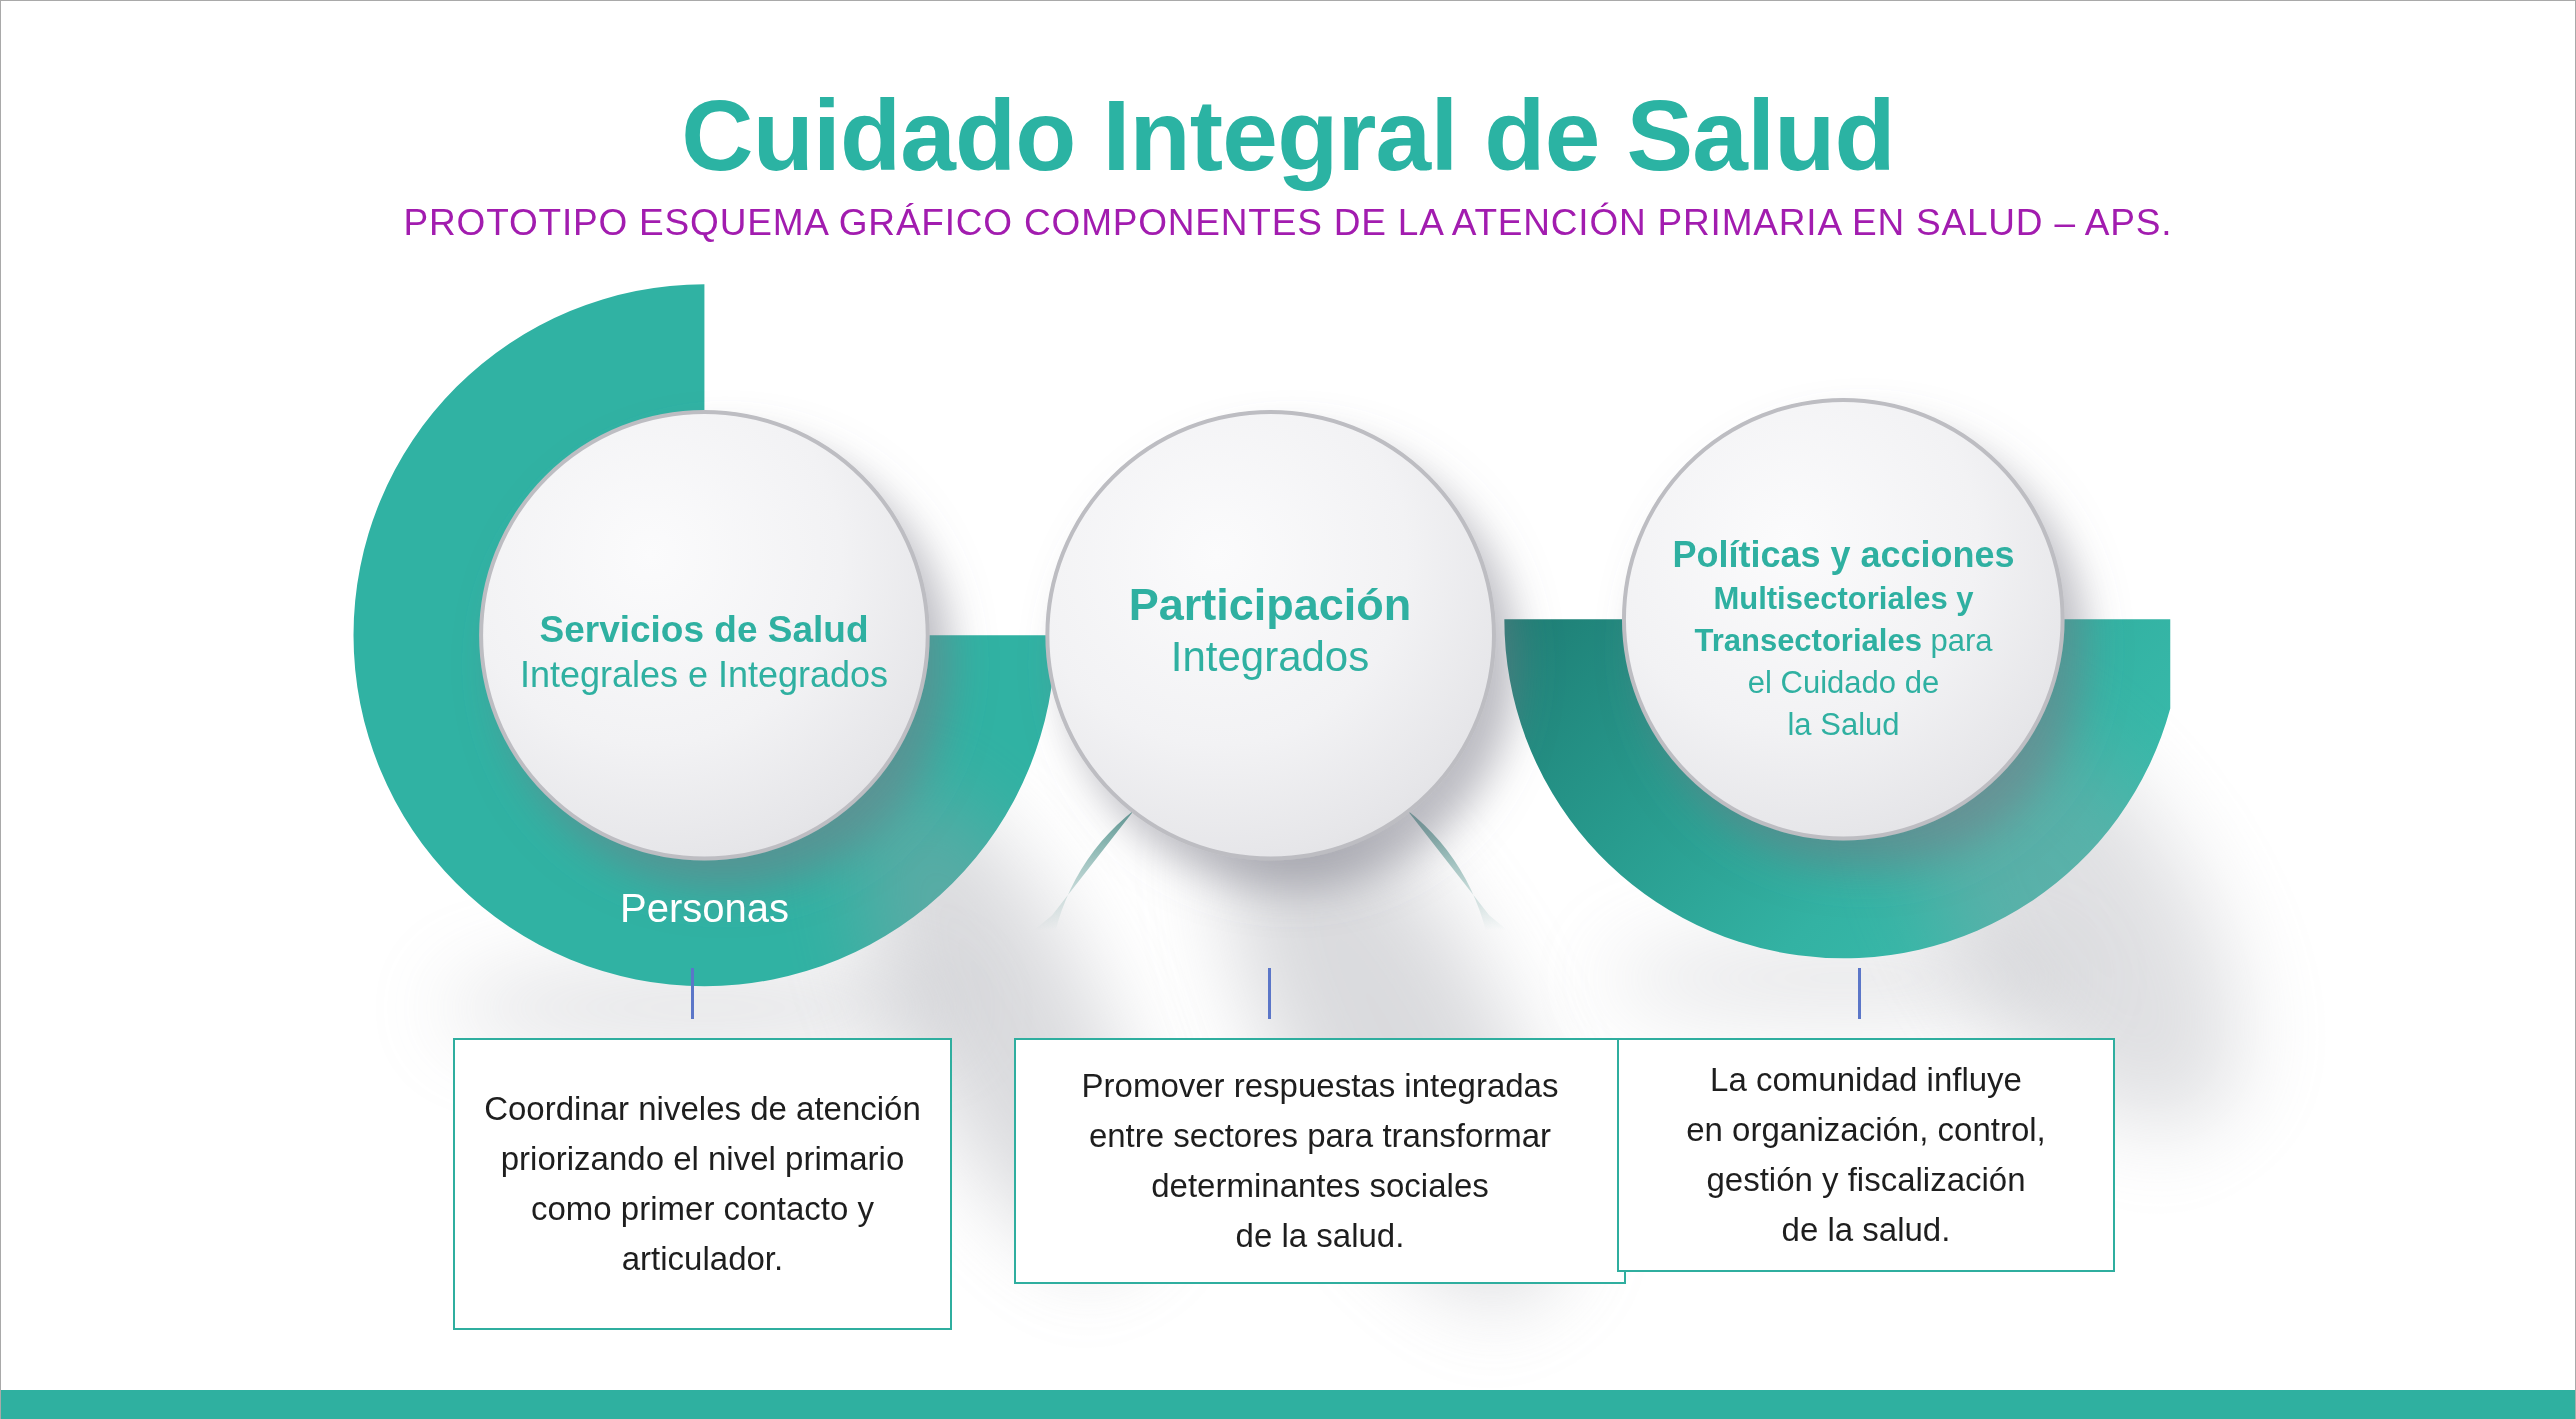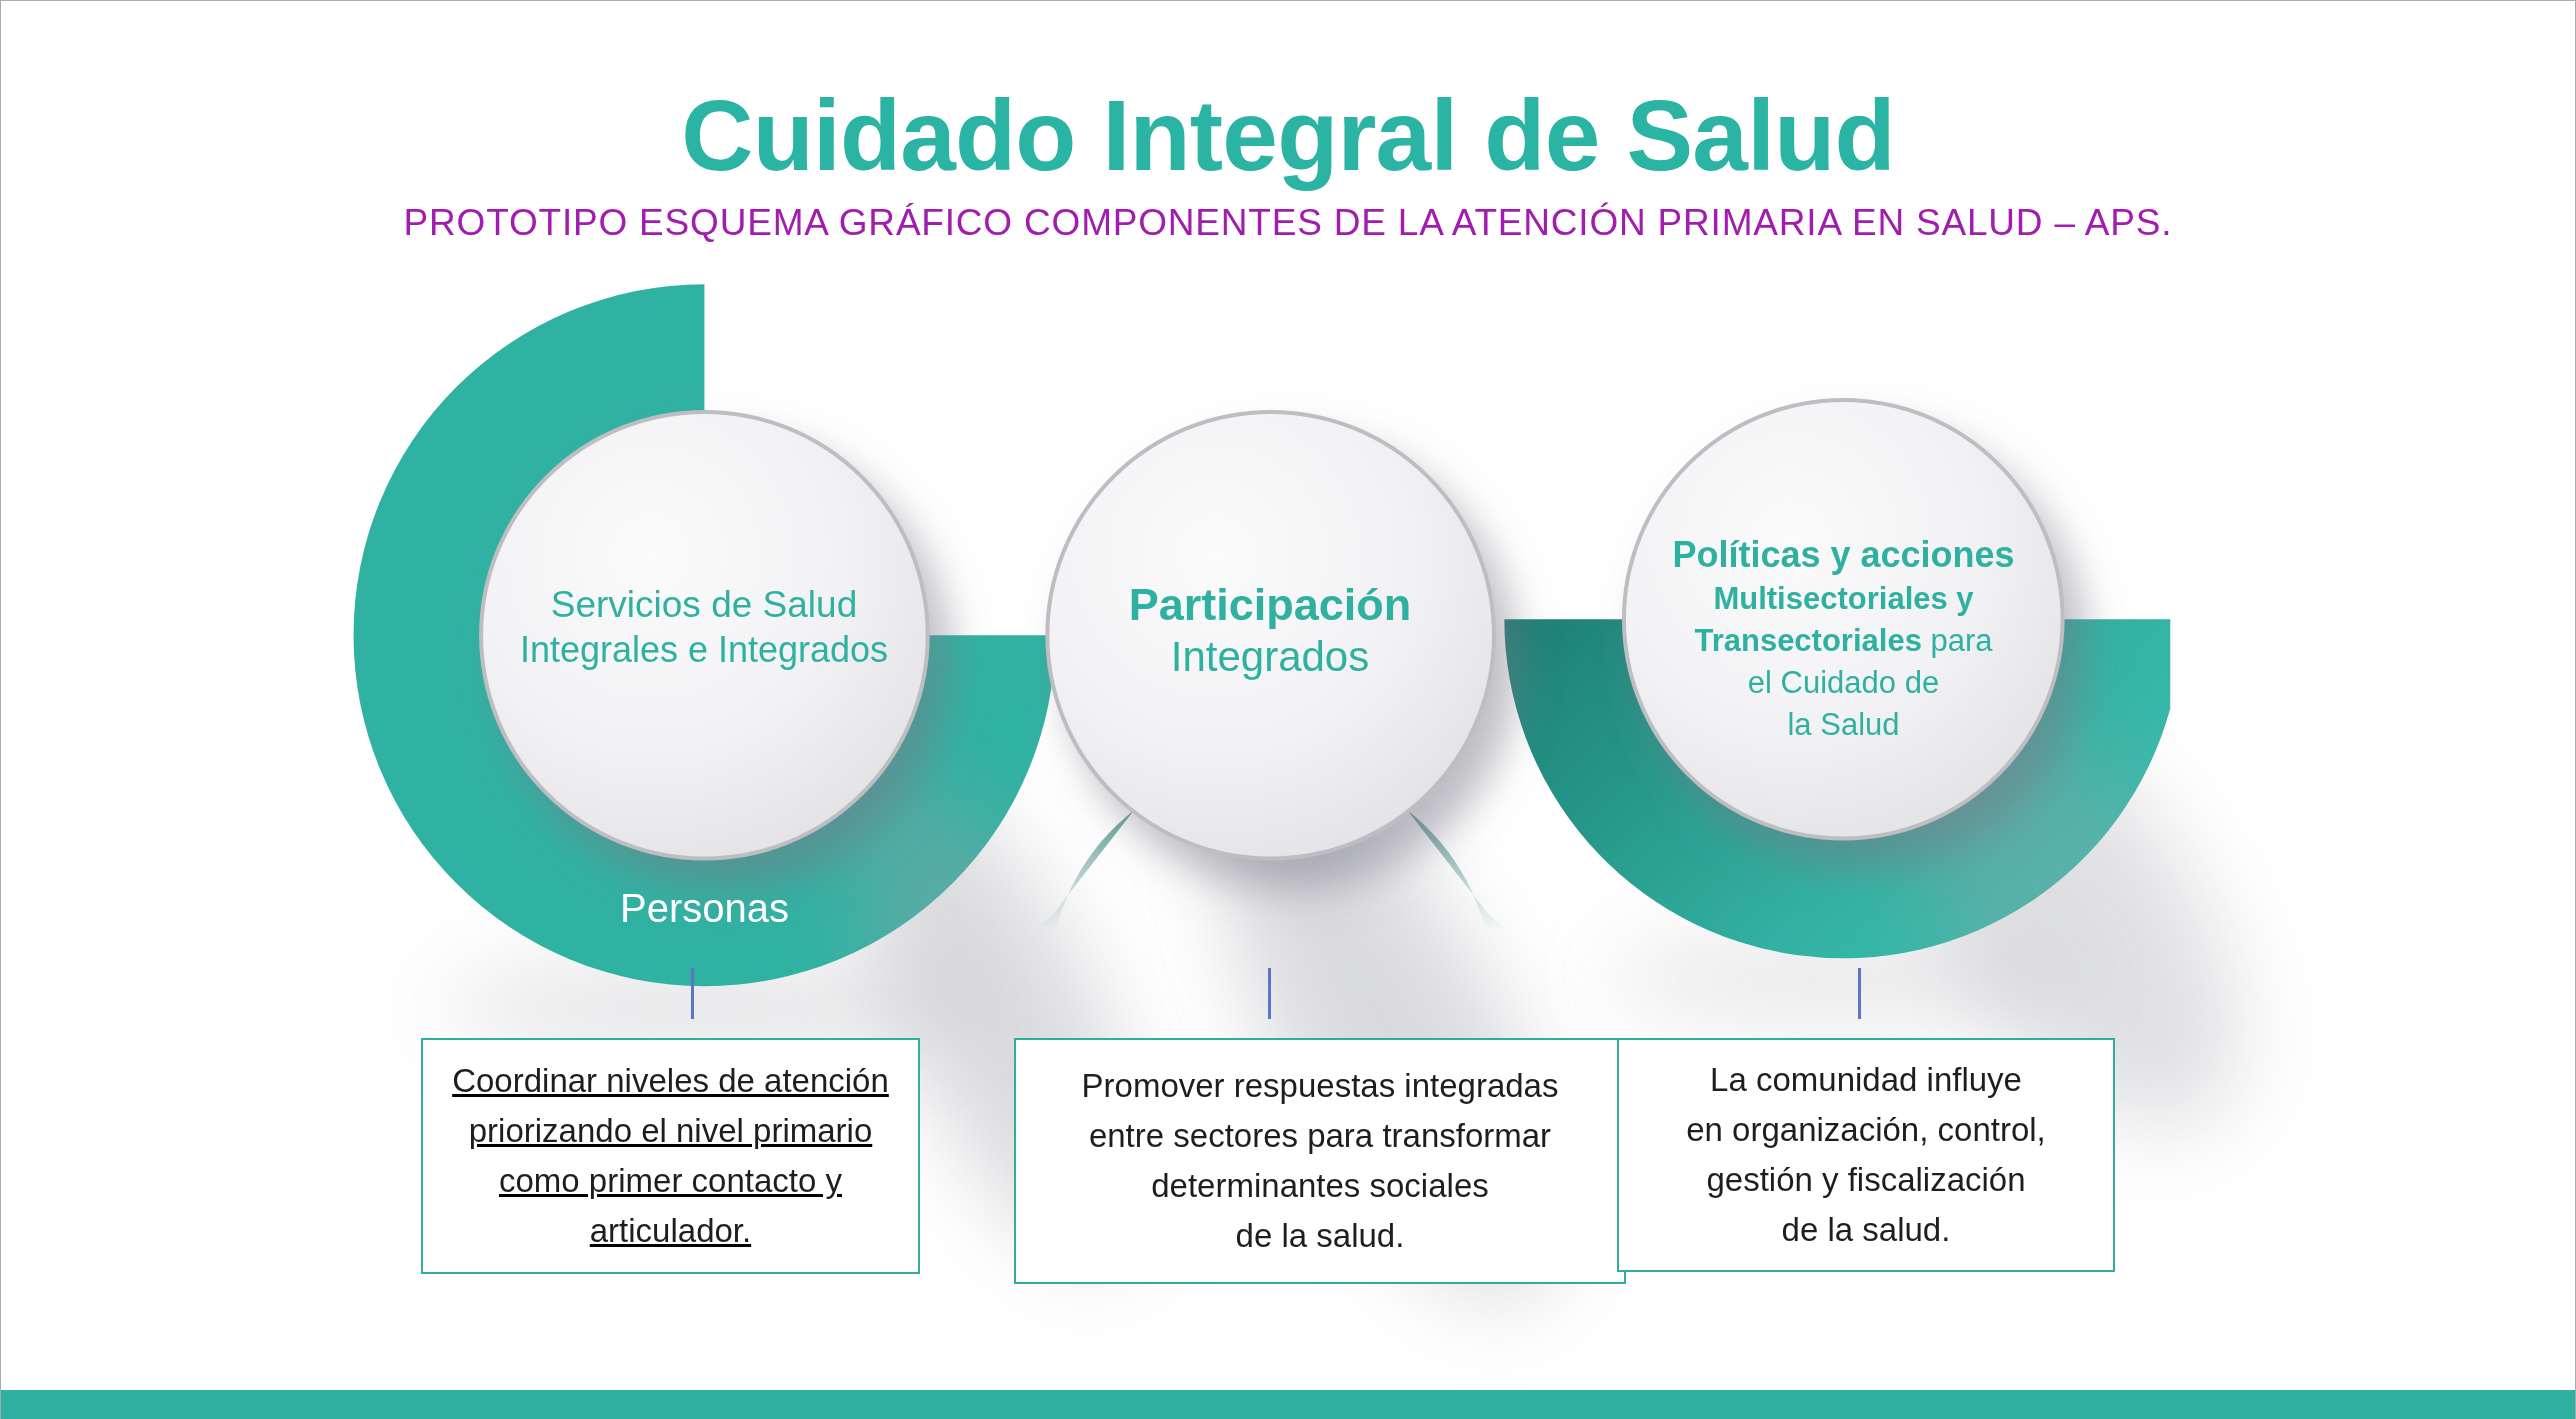--- a/index.html
+++ b/index.html
@@ -23,21 +23,21 @@
   .page-subtitle{
     left:0;top:201px;width:100%;
     text-align:center;
     font-size:37px;font-weight:normal;
     letter-spacing:0.8px;
     color:#a21caf;
   }
   svg.diagram{left:0;top:0;width:2576px;height:1420px;}
   .circle-text{text-align:center;color:#2FB0A1;}
   .c1-text{left:456px;top:581px;width:494px;}
-  .c1-line1{font-size:37px;font-weight:normal;line-height:46px;}
+  .c1-line1{font-size:37px;font-weight:bold;line-height:46px;margin-top:25px;}
   .c1-line2{font-size:36px;line-height:43px;}
   .c2-text{left:1014px;top:577px;width:510px;}
   .c2-line1{font-size:45px;font-weight:bold;line-height:54px;}
   .c2-line2{font-size:42px;line-height:49px;}
   .c3-text{left:1611px;top:531px;width:463px;}
   .c3-line1{font-size:36px;font-weight:bold;line-height:46px;}
   .c3-line{font-size:31px;line-height:42px;}
   .c3-bold{font-weight:bold;}
   .ribbon-label{
     color:#ffffff;font-size:40px;text-align:center;width:335px;
@@ -52,21 +52,21 @@
   .conn-2{left:1267px;}
   .conn-3{left:1857px;}
   .note{
     top:1037px;
     background:#ffffff;
     border:2.4px solid #2FAE9F;
     box-sizing:border-box;
     display:flex;align-items:center;justify-content:center;
     text-align:center;
   }
-  .note-1{left:420px;width:499px;height:236px;text-decoration:underline;}
+  .note-1{left:452px;width:499px;height:292px;}
   .note-2{left:1013px;width:612px;height:246px;}
   .note-3{left:1609px;width:498px;height:234px;margin-left:7px;}
   .note-text{
     white-space:pre-line;
     font-size:33px;line-height:50px;color:#1e1e1e;
   }
   .bottom-bar{
     left:0;top:1389px;width:100%;height:30px;
     background:#2FB0A0;
   }

